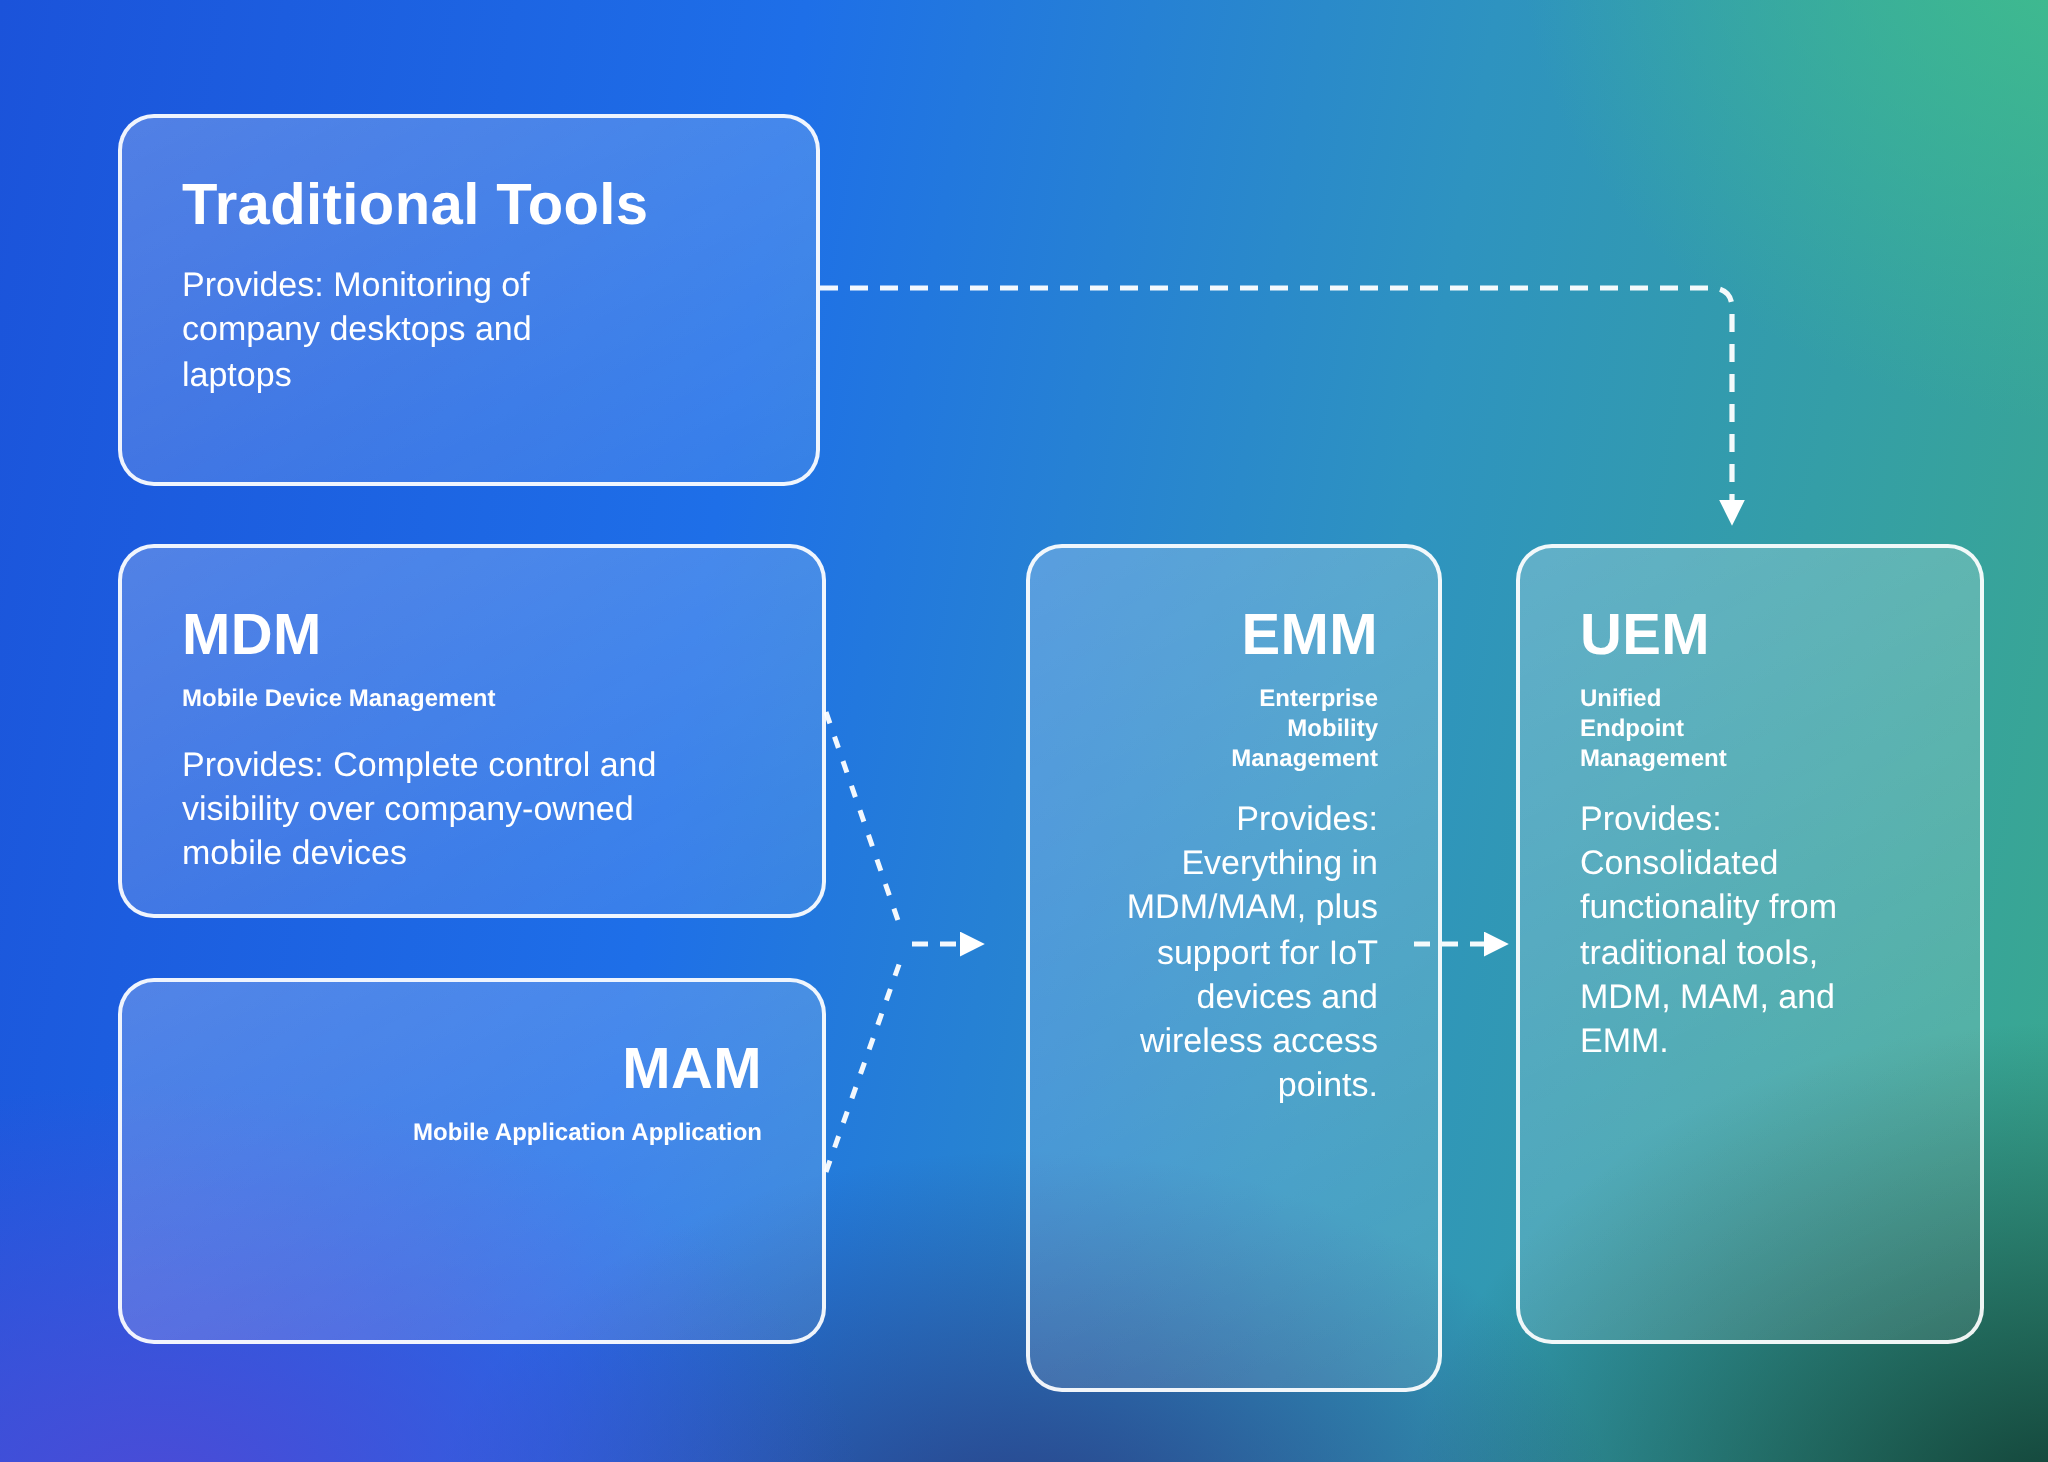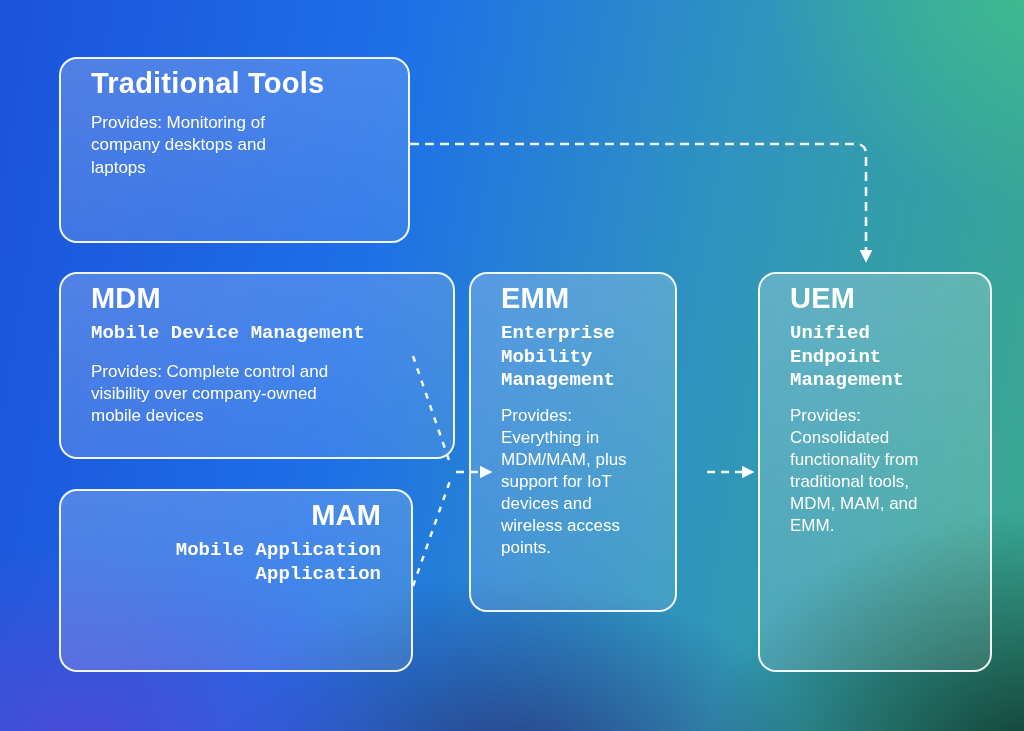--- a/index.html
+++ b/index.html
@@ -19,36 +19,35 @@
       radial-gradient(52% 55% at 101% 104%, rgba(15,57,48,0.96) 0%, rgba(15,57,48,0) 62%),
       radial-gradient(48% 55% at 103% -4%, rgba(64,191,140,0.95) 0%, rgba(64,191,140,0) 60%),
       linear-gradient(100deg, #1b53da 0%, #1e6fe8 35%, #2e93c0 65%, #3aa98e 100%);
   }
 
   .card {
     position: absolute;
     box-sizing: border-box;
     border: 2px solid rgba(255,255,255,0.92);
     border-radius: 18px;
-    padding: 8px 30px;
+    padding: 28px 30px;
     background: linear-gradient(155deg, rgba(255,255,255,0.24) 0%, rgba(255,255,255,0.10) 100%);
   }
   .card-title {
     font-size: 29px;
     font-weight: 700;
     letter-spacing: 0.2px;
     line-height: 1.15;
   }
   .card-subtitle {
-    font-size: 19px;
+    font-size: 12px;
     font-weight: 700;
     line-height: 1.22;
     margin-top: 7px;
     white-space: pre-line;
-    font-family: Liberation Mono, monospace;
   }
   .card-body {
     font-size: 17px;
     font-weight: 400;
     line-height: 1.3;
     margin-top: 15px;
     white-space: pre-line;
   }
   .card--tall .card-body { margin-top: 13px; }
 
@@ -64,34 +63,34 @@
 
 <div class="canvas">
 
   <div class="card card--wide" style="left:59px; top:57px; width:351px; height:186px;">
     <div class="card-title">Traditional Tools</div>
     <div class="card-body" style="margin-top:12px;">Provides: Monitoring of
 company desktops and
 laptops</div>
   </div>
 
-  <div class="card card--wide" style="left:59px; top:272px; width:396px; height:187px;">
+  <div class="card card--wide" style="left:59px; top:272px; width:354px; height:187px;">
     <div class="card-title">MDM</div>
     <div class="card-subtitle">Mobile Device Management</div>
     <div class="card-body">Provides: Complete control and
 visibility over company-owned
 mobile devices</div>
   </div>
 
   <div class="card card--wide" style="left:59px; top:489px; width:354px; height:183px;text-align:right;">
     <div class="card-title">MAM</div>
     <div class="card-subtitle">Mobile Application Application</div>
   </div>
 
-  <div class="card card--tall" style="left:469px; top:272px; width:208px; height:340px;">
+  <div class="card card--tall" style="left:513px; top:272px; width:208px; height:424px;text-align:right;">
     <div class="card-title">EMM</div>
     <div class="card-subtitle">Enterprise
 Mobility
 Management</div>
     <div class="card-body">Provides:
 Everything in
 MDM/MAM, plus
 support for IoT
 devices and
 wireless access

